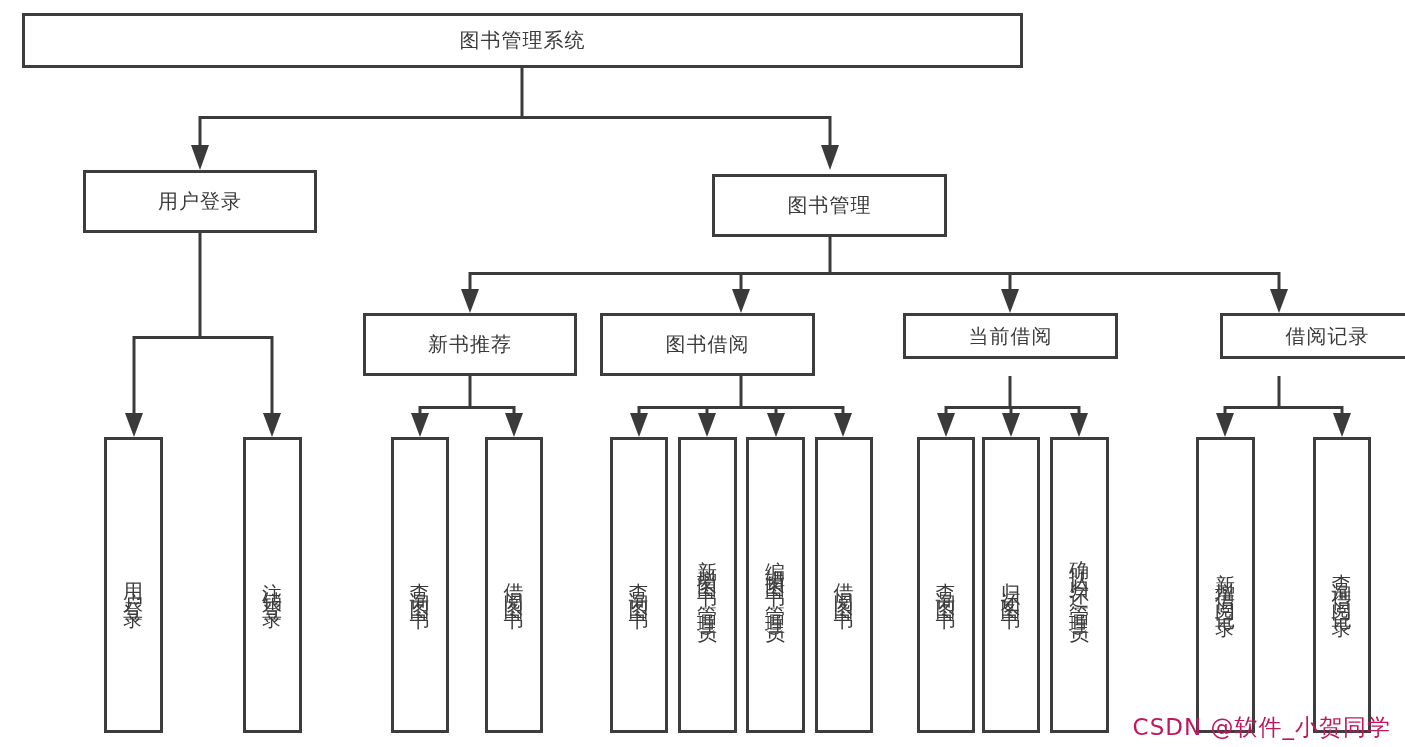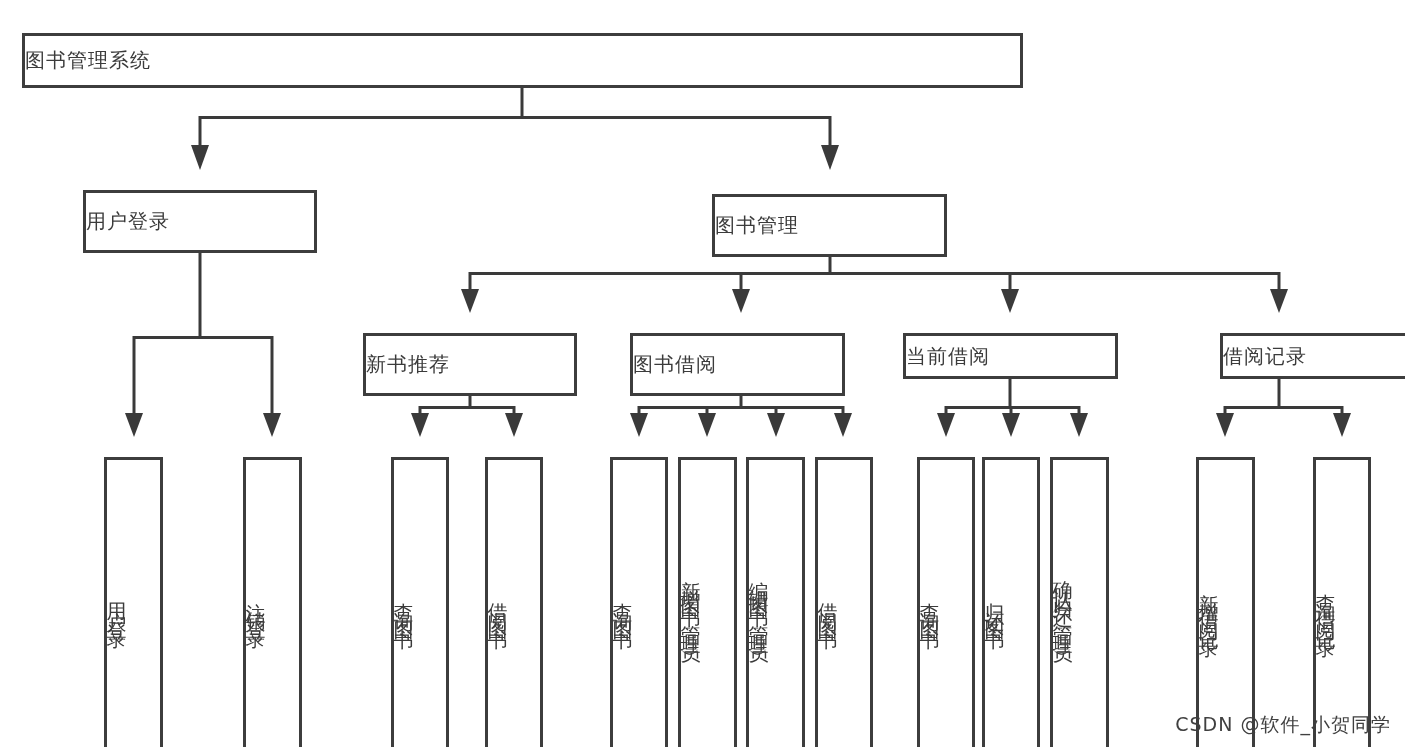--- a/index.html
+++ b/index.html
@@ -6,40 +6,39 @@
   body{font-family:"DejaVu Sans","Liberation Sans",sans-serif;}
   .canvas{position:relative;width:1405px;height:747px;background:#ffffff;overflow:hidden;}
   svg.connectors{position:absolute;left:0;top:0;width:1405px;height:747px;z-index:1;}
   .node{
     position:absolute;
     box-sizing:border-box;
     background:#ffffff;
     border:3px solid #3d3d3d;
     display:flex;
     align-items:center;
-    justify-content:flex-start;
+    justify-content:center;
     color:#3b3b3b;
     z-index:2;
-    margin-top:20px;
   }
   .node.h{font-size:20px;letter-spacing:1px;white-space:nowrap;}
   .node.v .vlbl{
     writing-mode:vertical-rl;
     text-orientation:mixed;
     font-size:20px;
     letter-spacing:9px;
     line-height:1;
     white-space:nowrap;
   }
   .watermark{
     position:absolute;
     right:14px;
     top:712px;
-    font-size:19px;
-    color:#404040;
+    font-size:23px;
+    color:#be185d;
     letter-spacing:1px;
     z-index:10;
     white-space:nowrap;
   }
 </style>
 </head>
 <body>
 
 <div class="canvas">
 
@@ -117,21 +116,21 @@
   <div class="node h" style="left:83px;top:170px;width:234px;height:63px">
     <span>用户登录</span>
   </div>
   <div class="node h" style="left:712px;top:174px;width:235px;height:63px">
     <span>图书管理</span>
   </div>
 
   <div class="node h" style="left:363px;top:313px;width:214px;height:63px">
     <span>新书推荐</span>
   </div>
-  <div class="node h" style="left:630px;top:313px;width:215px;height:63px">
+  <div class="node h" style="left:600px;top:313px;width:215px;height:63px">
     <span>图书借阅</span>
   </div>
   <div class="node h" style="left:903px;top:313px;width:215px;height:46px">
     <span>当前借阅</span>
   </div>
   <div class="node h" style="left:1220px;top:313px;width:215px;height:46px">
     <span>借阅记录</span>
   </div>
 
   <div class="node v" style="left:104px;top:437px;width:59px;height:296px">

